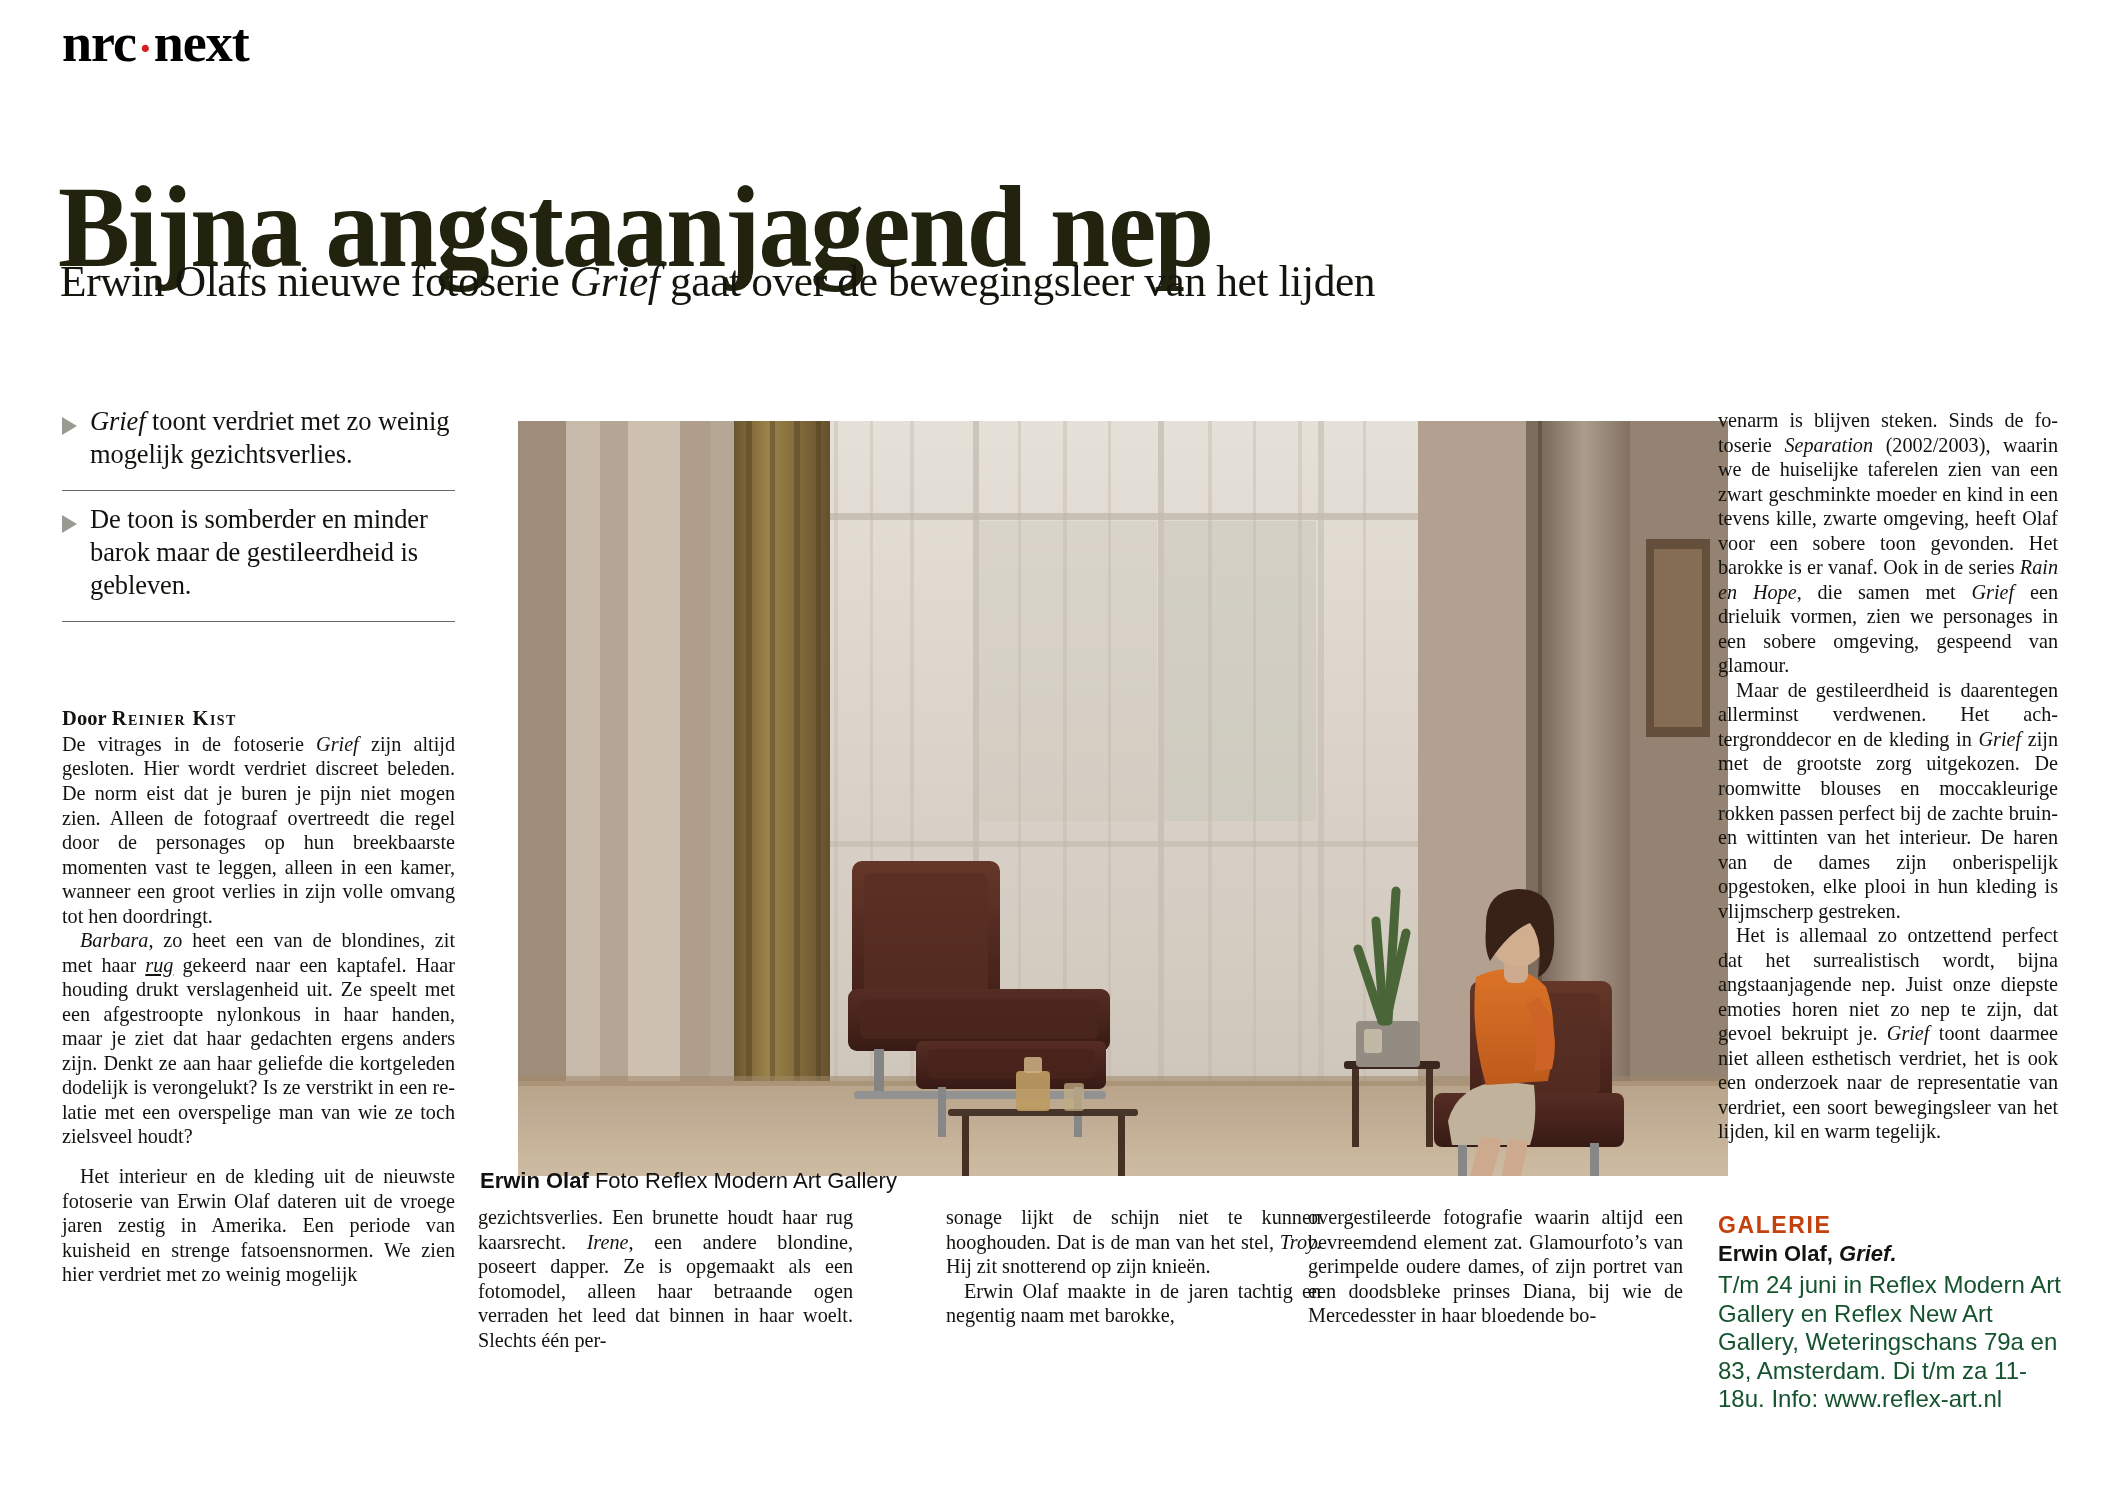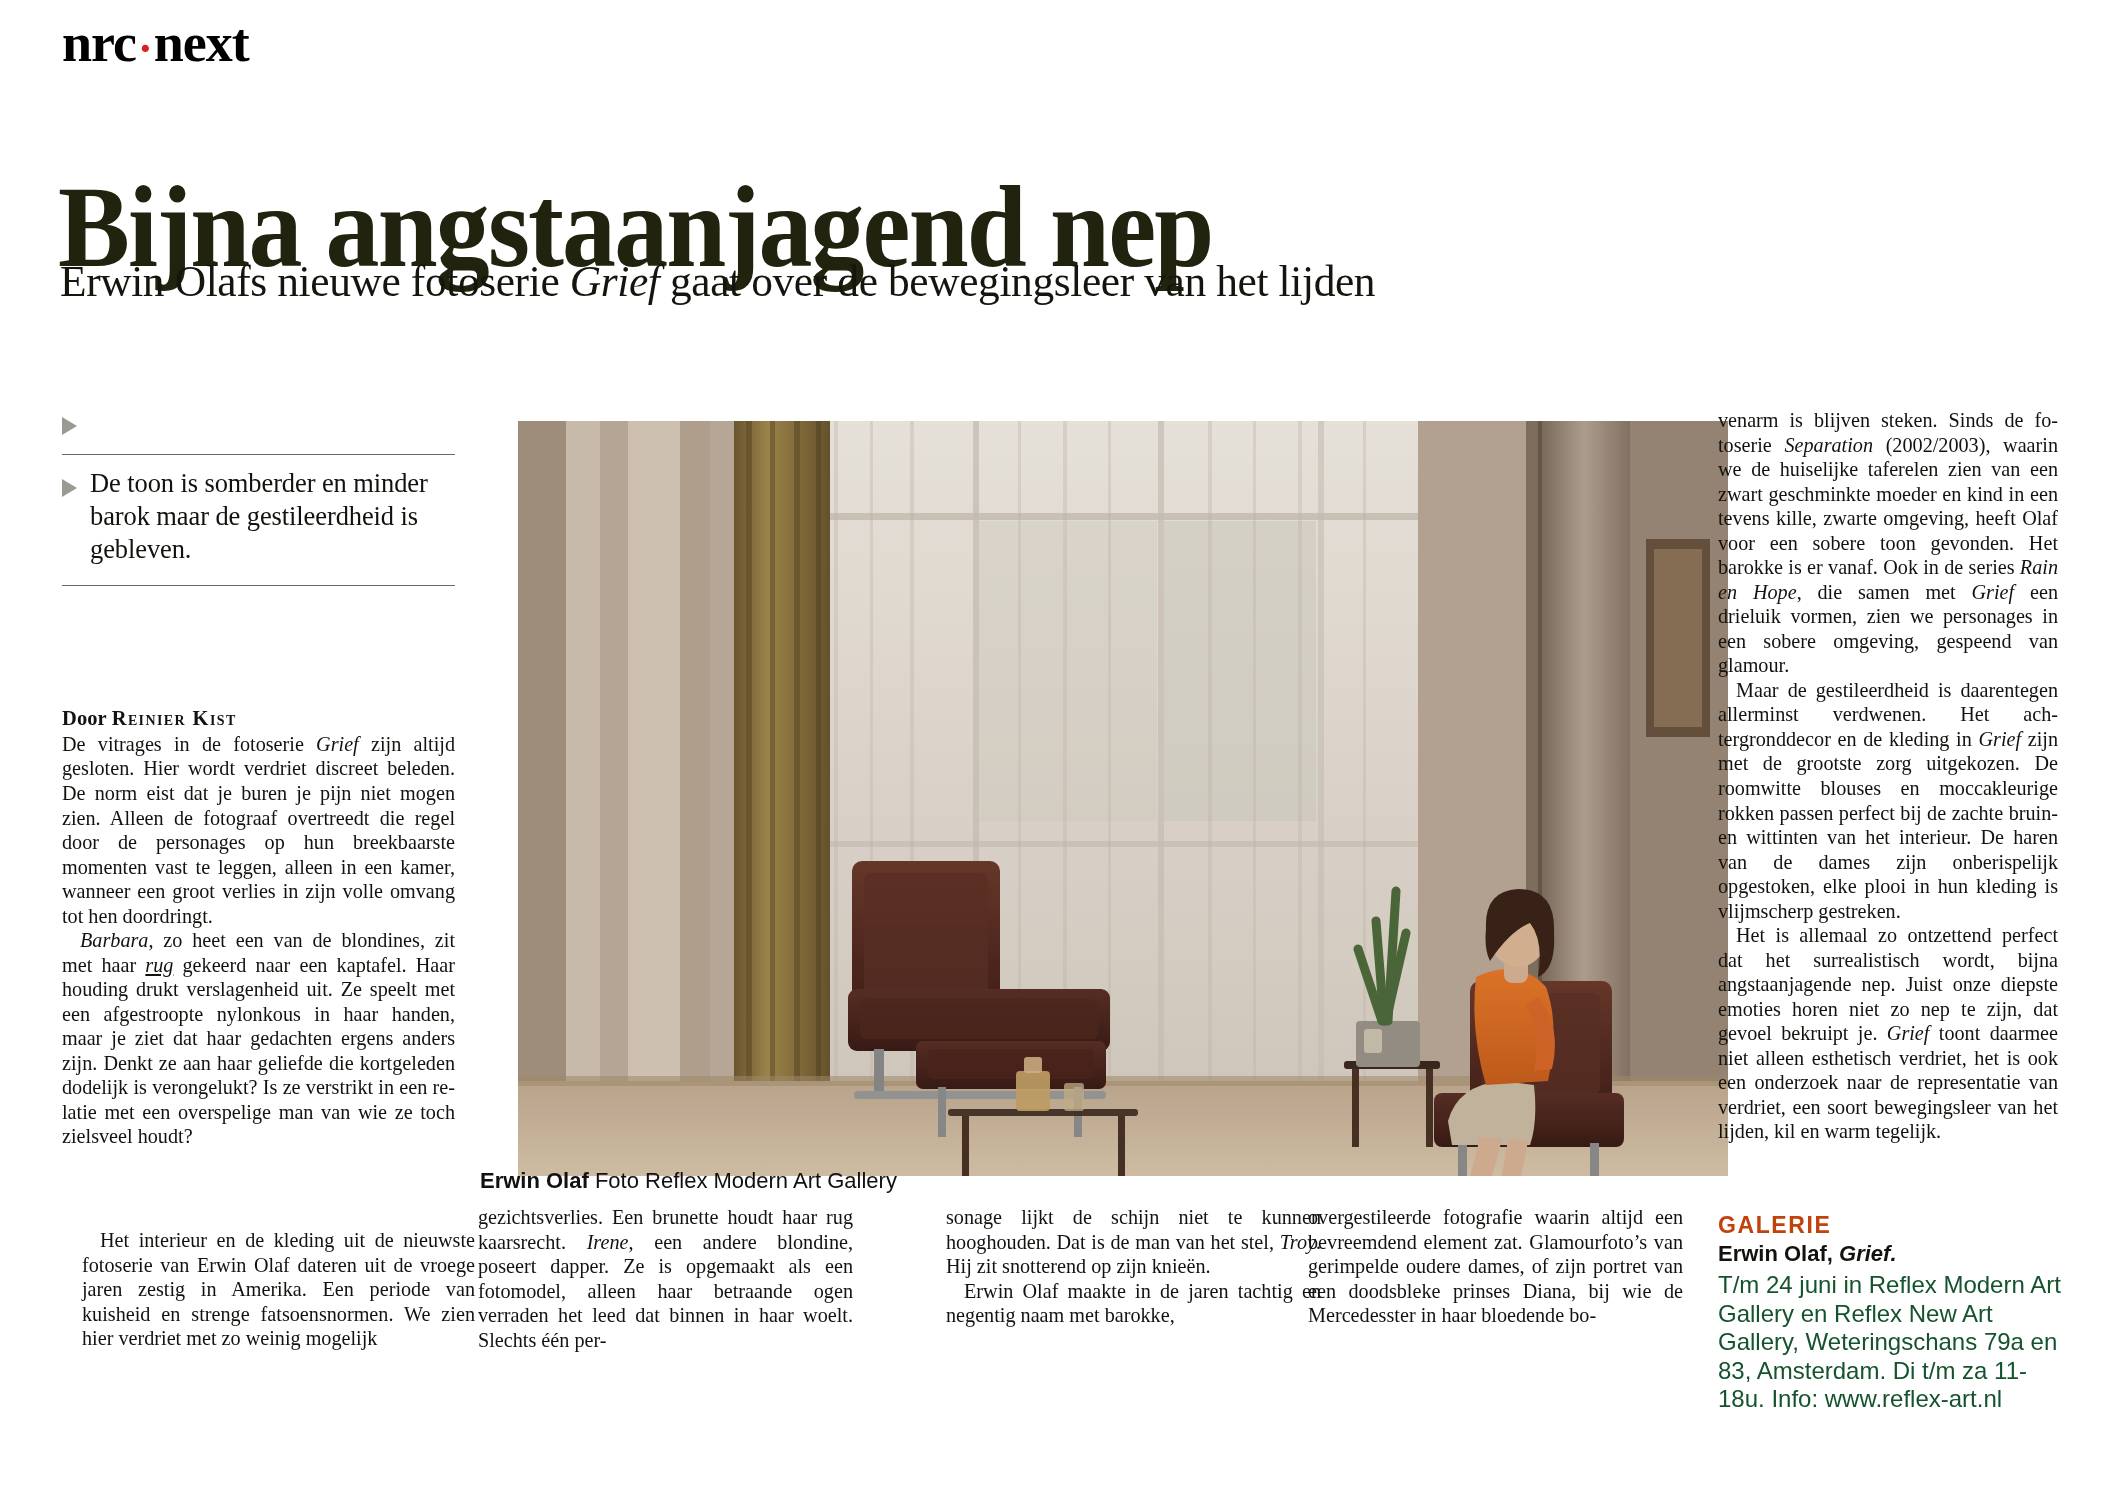--- a/index.html
+++ b/index.html
@@ -95,21 +95,21 @@
   .body p {
     margin:0;
     text-align:justify;
     text-justify:inter-word;
     hyphens:manual;
   }
   .body p.ind { text-indent:18px; }
   .body i { font-style:italic; }
   .body .u { text-decoration:underline;font-style:italic; }
 
-  #col1b { left:62px; top:1228px; width:393px;margin-left:20px; }
+  #col1b { left:62px; top:1164px; width:393px; }
 
   
   #photo {
     position:absolute;
     left:478px; top:405px;
     width:1210px; height:755px;
     overflow:hidden;
     background:#c8bdb0;
   }
   #photo svg { display:block; width:100%; height:100%; }
@@ -156,20 +156,21 @@
 
 <div id="masthead"><span>nrc</span><span class="dot">·</span><span>next</span></div>
 
 <h1 id="headline">Bijna angstaanjagend nep</h1>
 
 <div id="subheadline"><span>Erwin Olafs nieuwe fotoserie </span><i>Grief</i><span> gaat over de bewegingsleer van het lijden</span></div>
 
 <div id="rail">
   <div class="bullet">
     <span class="tri"></span>
+    <span class="txt"><i>Grief</i><span> toont verdriet met zo weinig mogelijk gezichtsverlies.</span></span>
   </div>
   <hr class="rule">
   <div class="bullet">
     <span class="tri"></span>
     <span class="txt">De toon is somberder en minder barok maar de gestileerdheid is gebleven.</span>
   </div>
   <hr class="rule">
 </div>
 
 <div class="col body" id="col1">

